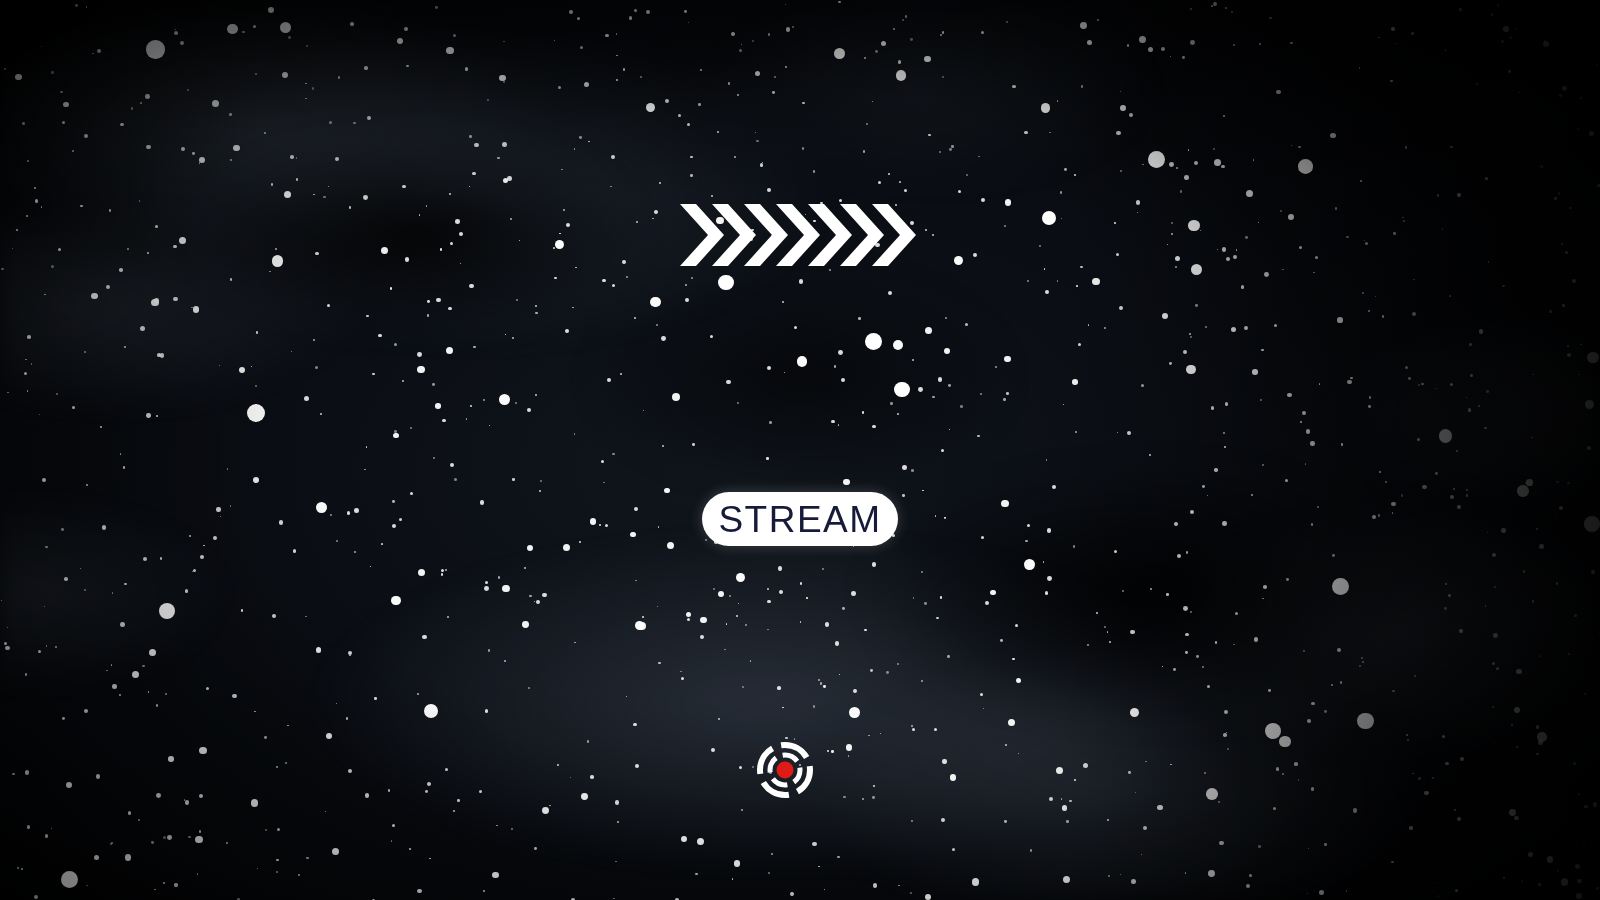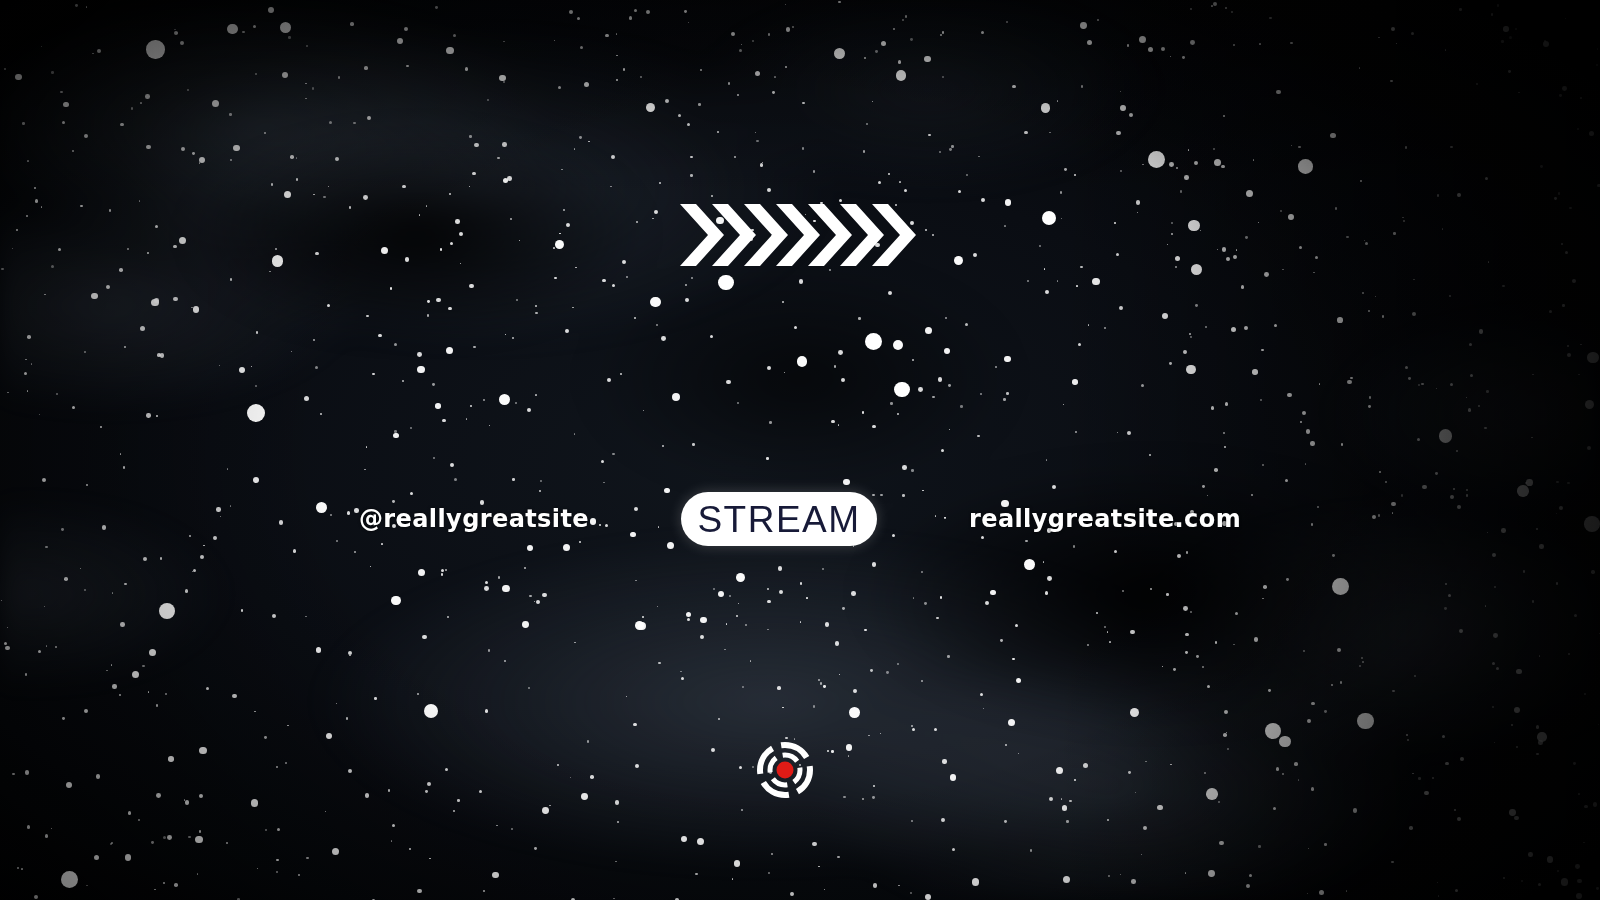--- a/index.html
+++ b/index.html
@@ -1299,27 +1299,25 @@
         <polygon points="96,0 112,0 140,31 112,62 96,62 124,31"></polygon>
         <polygon points="128,0 144,0 172,31 144,62 128,62 156,31"></polygon>
         <polygon points="160,0 176,0 204,31 176,62 160,62 188,31"></polygon>
         <polygon points="192,0 208,0 236,31 208,62 192,62 220,31"></polygon>
       </g>
     </svg>
   </div>
 
 
   <div class="meta-row">
-    <div class="handle">@reallygreatsite</div>
 
     <div class="stream-pill">
       <span>STREAM</span>
     </div>
 
-    <div class="website">reallygreatsite.com</div>
   </div>
 
   <div class="record-icon">
     <svg width="58" height="58" viewBox="0 0 58 58">
 
       <g stroke="#ffffff" fill="none" stroke-width="6">
         <path d="M29 4 A25 25 0 0 1 54 29" stroke-dasharray="30 9" stroke-dashoffset="4"></path>
         <path d="M54 29 A25 25 0 0 1 29 54" stroke-dasharray="30 9" stroke-dashoffset="4"></path>
         <path d="M29 54 A25 25 0 0 1 4 29" stroke-dasharray="30 9" stroke-dashoffset="4"></path>
         <path d="M4 29 A25 25 0 0 1 29 4" stroke-dasharray="30 9" stroke-dashoffset="4"></path>

